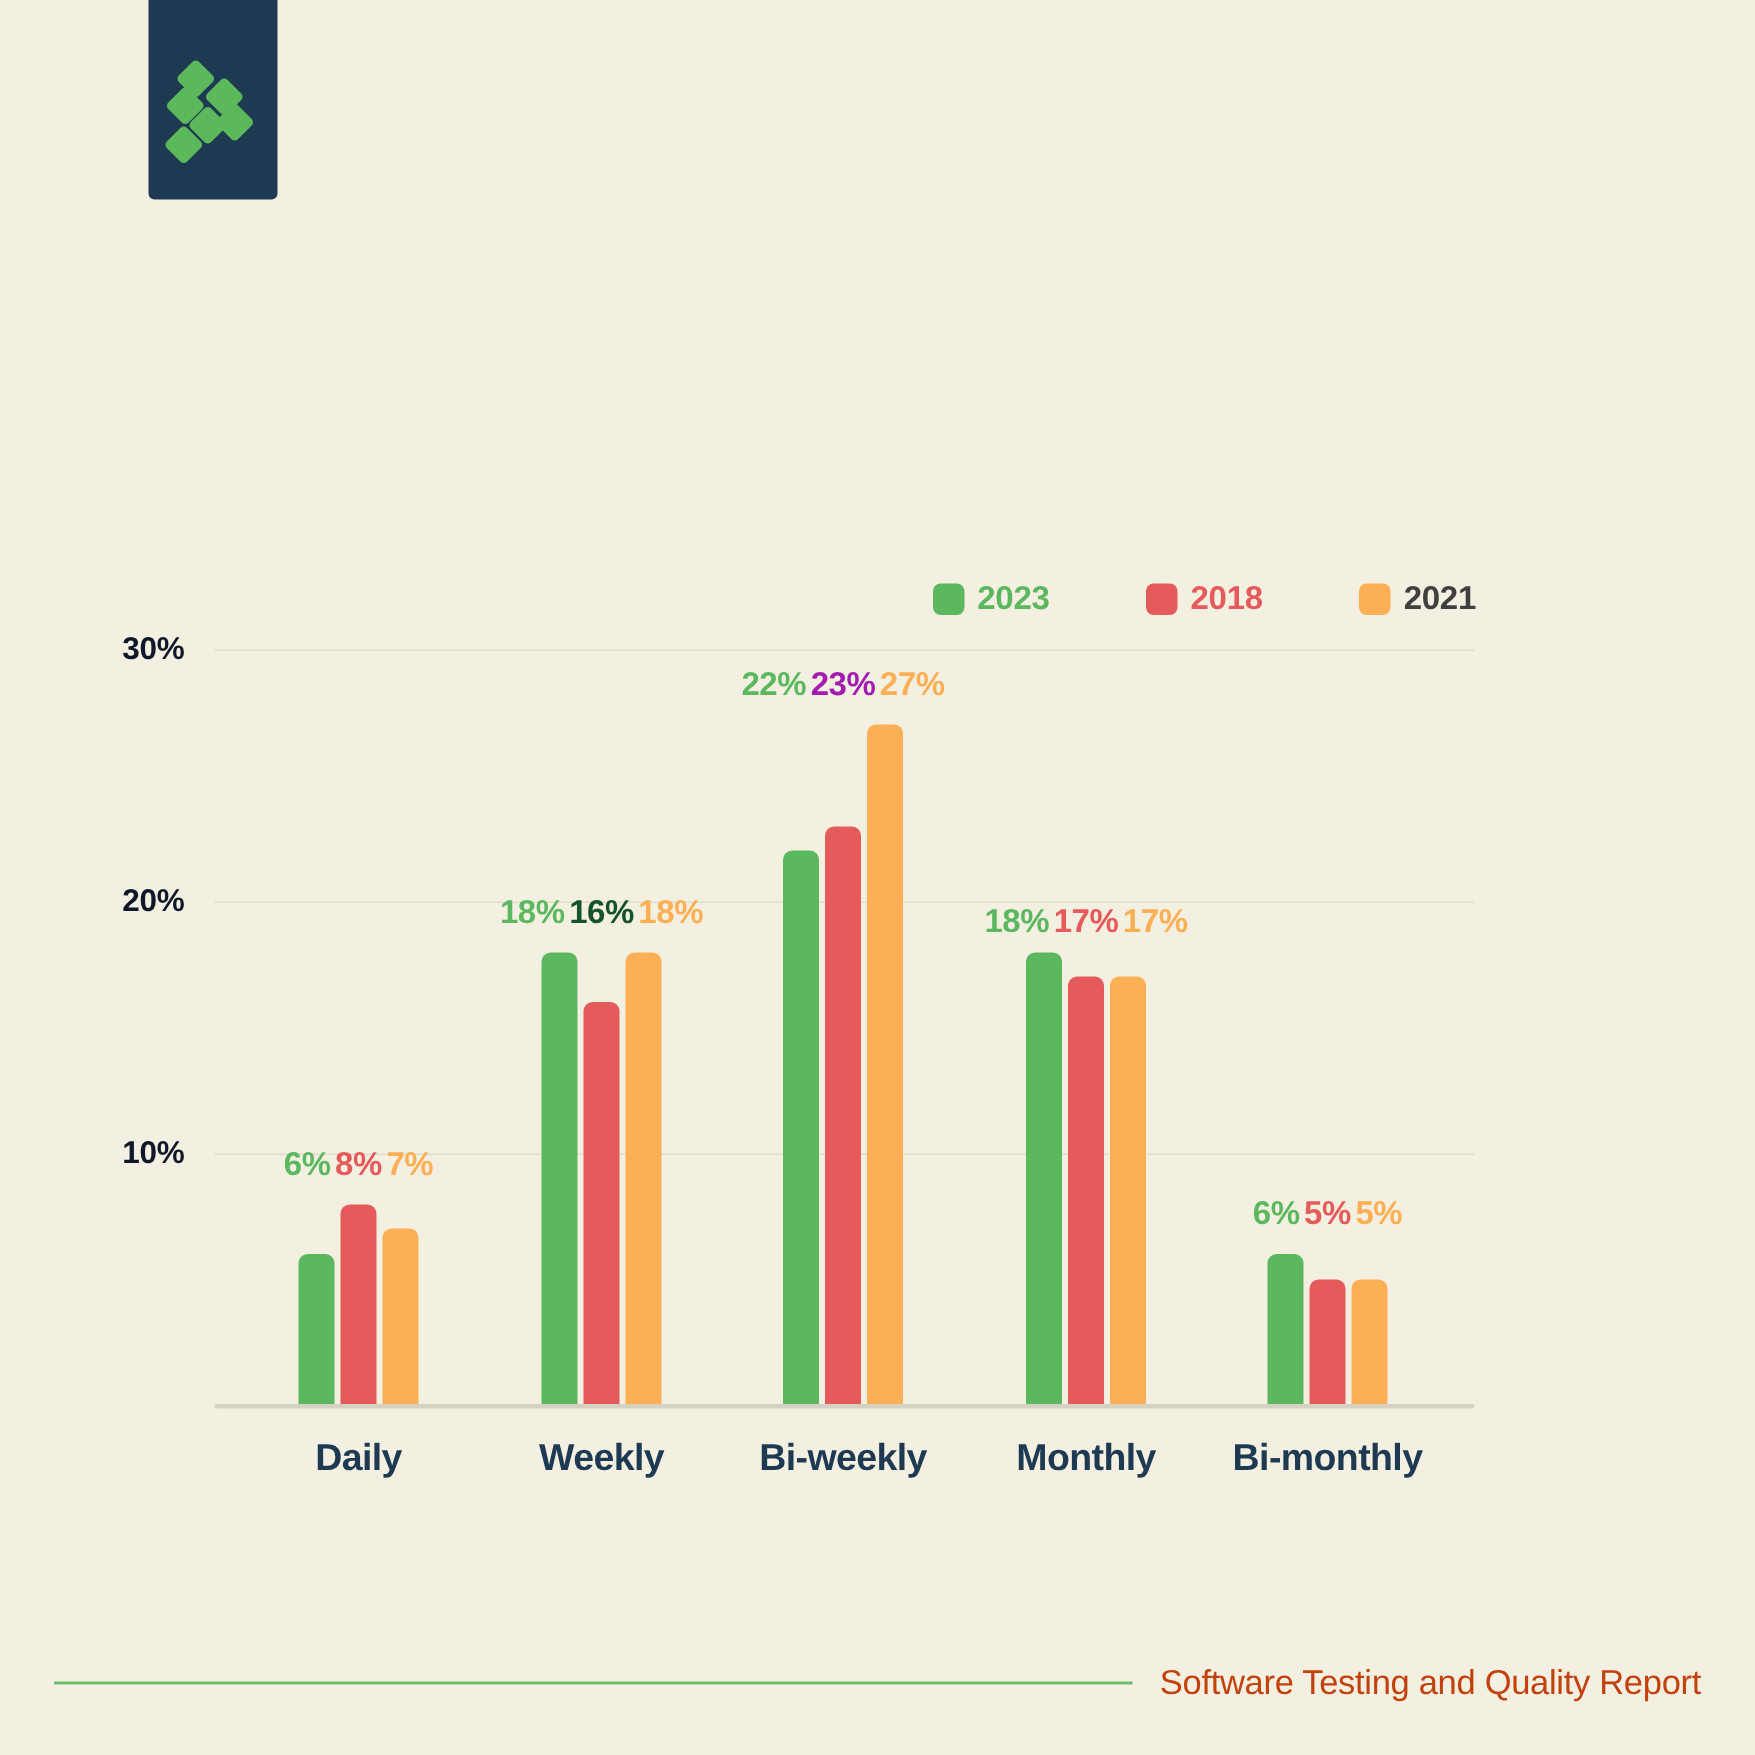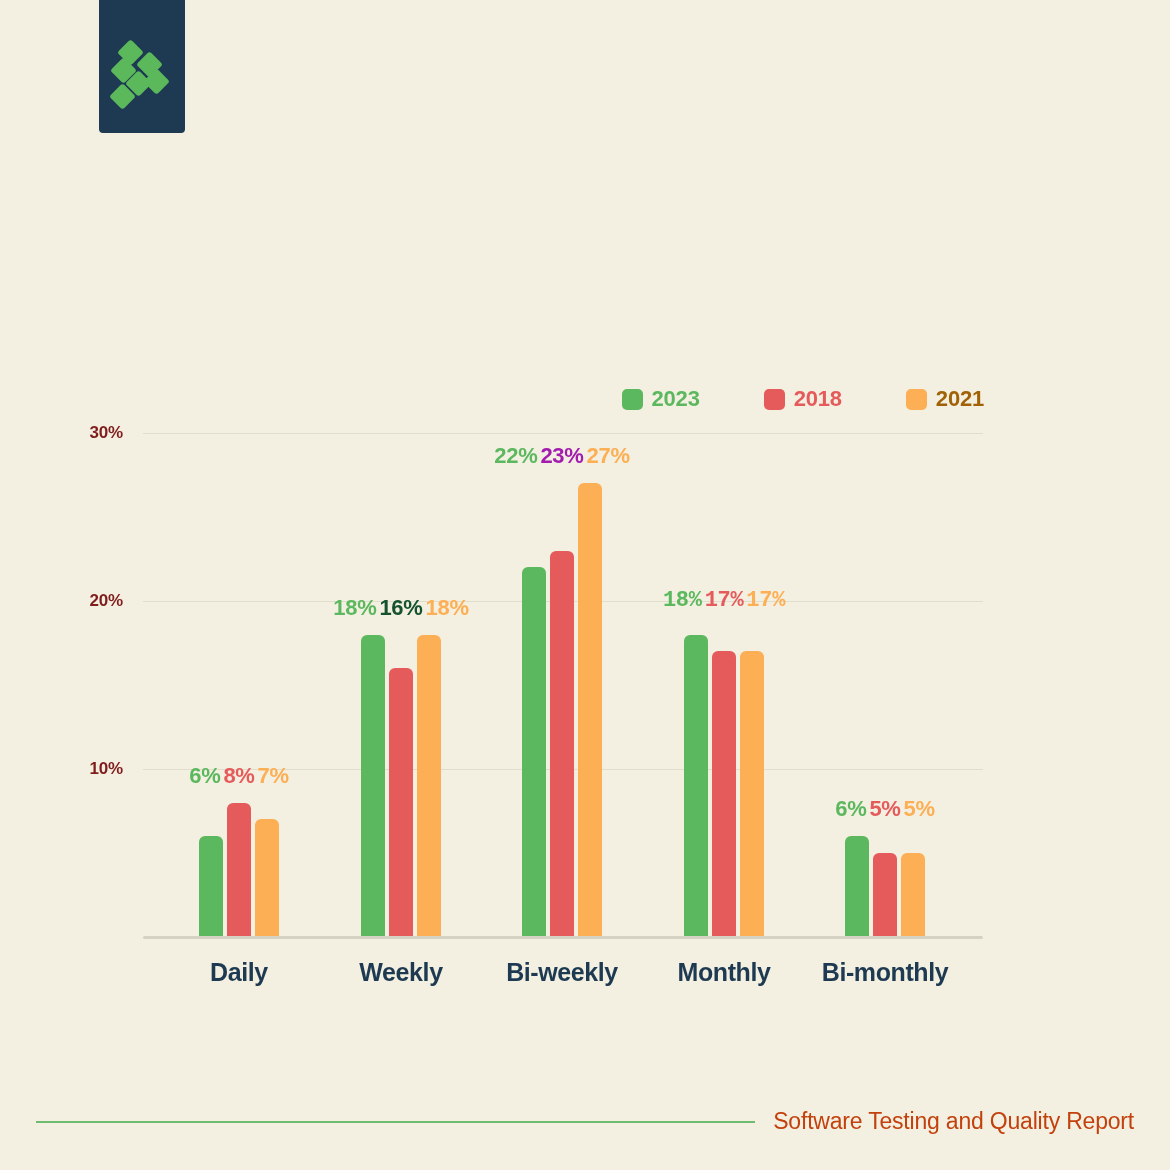--- a/index.html
+++ b/index.html
@@ -116,22 +116,22 @@
   .gridline {
     position: absolute;
     left: 0;
     width: 840px;
     height: 1px;
     background: #e0ddcc;
   }
   .ytick {
     position: absolute;
     right: 1047px;     
-    font-size: 17px;
-    color: #7f1d1d;
+    font-size: 21px;
+    color: #0f172a;
     font-weight: bold;
     letter-spacing: -0.2px;
     text-align: right;
     width: 60px;
     transform: translateY(-50%);
   }
   .axis-line {
     position: absolute;
     left: 143px;
     top: 936px;
@@ -221,21 +221,21 @@
   <div class="legend-item">
     <span class="legend-swatch" style="background: rgb(92, 184, 95);"></span>
     <span class="legend-label" style="color: rgb(92, 184, 95);">2023</span>
   </div>
   <div class="legend-item">
     <span class="legend-swatch" style="background: rgb(229, 91, 91);"></span>
     <span class="legend-label" style="color: rgb(229, 91, 91);">2018</span>
   </div>
   <div class="legend-item">
     <span class="legend-swatch" style="background: rgb(252, 175, 84);"></span>
-    <span class="legend-label" style="color: #a16207;">2021</span>
+    <span class="legend-label" style="color: #404040;">2021</span>
   </div>
 </div>
 
 <div class="chart">
   <div id="gridlines">
       <div class="gridline" style="top: 769px; left: 143px;"></div>
       <div class="gridline" style="top: 601px; left: 143px;"></div>
       <div class="gridline" style="top: 433px; left: 143px;"></div>
     </div>
   <div id="yticks">
@@ -260,21 +260,21 @@
         <div class="bar" title="2023 22%" style="left: 0px; height: 369.6px; background: rgb(92, 184, 95);"></div>
         <div class="bar" title="2022 23%" style="left: 28px; height: 386.4px; background: rgb(229, 91, 91);"></div>
         <div class="bar" title="2021 27%" style="left: 56px; height: 453.6px; background: rgb(252, 175, 84);"></div>
       </div>
       <div class="group-values" style="left: 419px; top: 10.4px;"><span style="color: rgb(92, 184, 95);">22%</span><span style="color: #a21caf;">23%</span><span style="color: rgb(252, 175, 84);">27%</span></div>
       <div class="group" style="left: 541px; width: 80px;">
         <div class="bar" title="2023 18%" style="left: 0px; height: 302.4px; background: rgb(92, 184, 95);"></div>
         <div class="bar" title="2022 17%" style="left: 28px; height: 285.6px; background: rgb(229, 91, 91);"></div>
         <div class="bar" title="2021 17%" style="left: 56px; height: 285.6px; background: rgb(252, 175, 84);"></div>
       </div>
-      <div class="group-values" style="left: 581px; top: 155px; font-family: Liberation Mono, monospace;"><span style="color: rgb(92, 184, 95);">18%</span><span style="color: rgb(229, 91, 91);">17%</span><span style="color: rgb(252, 175, 84);">17%</span></div>
+      <div class="group-values" style="left: 581px; top: 168px;"><span style="color: rgb(92, 184, 95);">18%</span><span style="color: rgb(229, 91, 91);">17%</span><span style="color: rgb(252, 175, 84);">17%</span></div>
       <div class="group" style="left: 702px; width: 80px;">
         <div class="bar" title="2023 6%" style="left: 0px; height: 100.8px; background: rgb(92, 184, 95);"></div>
         <div class="bar" title="2022 5%" style="left: 28px; height: 84px; background: rgb(229, 91, 91);"></div>
         <div class="bar" title="2021 5%" style="left: 56px; height: 84px; background: rgb(252, 175, 84);"></div>
       </div>
       <div class="group-values" style="left: 742px; top: 363.2px;"><span style="color: rgb(92, 184, 95);">6%</span><span style="color: rgb(229, 91, 91);">5%</span><span style="color: rgb(252, 175, 84);">5%</span></div>
     </div>
   <div class="axis-line"></div>
   <div id="catlabels">
       <div class="cat-label" style="left: 239px;">Daily</div>

